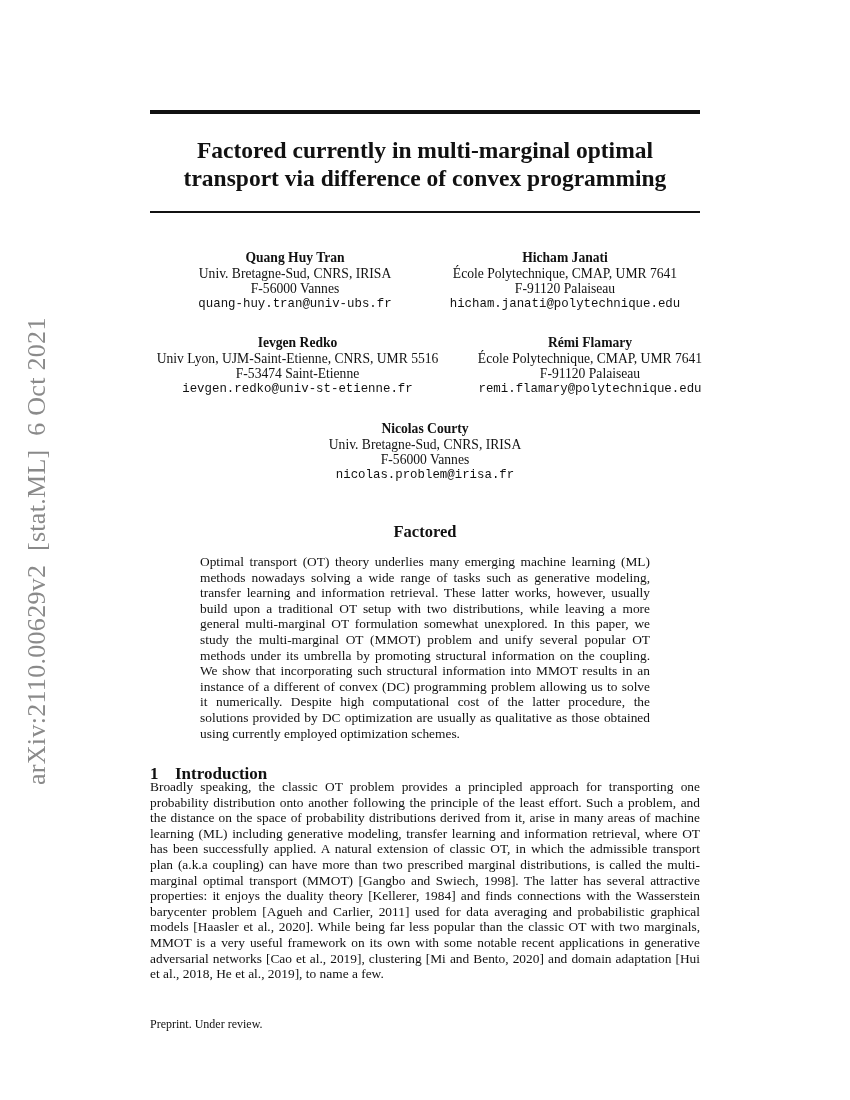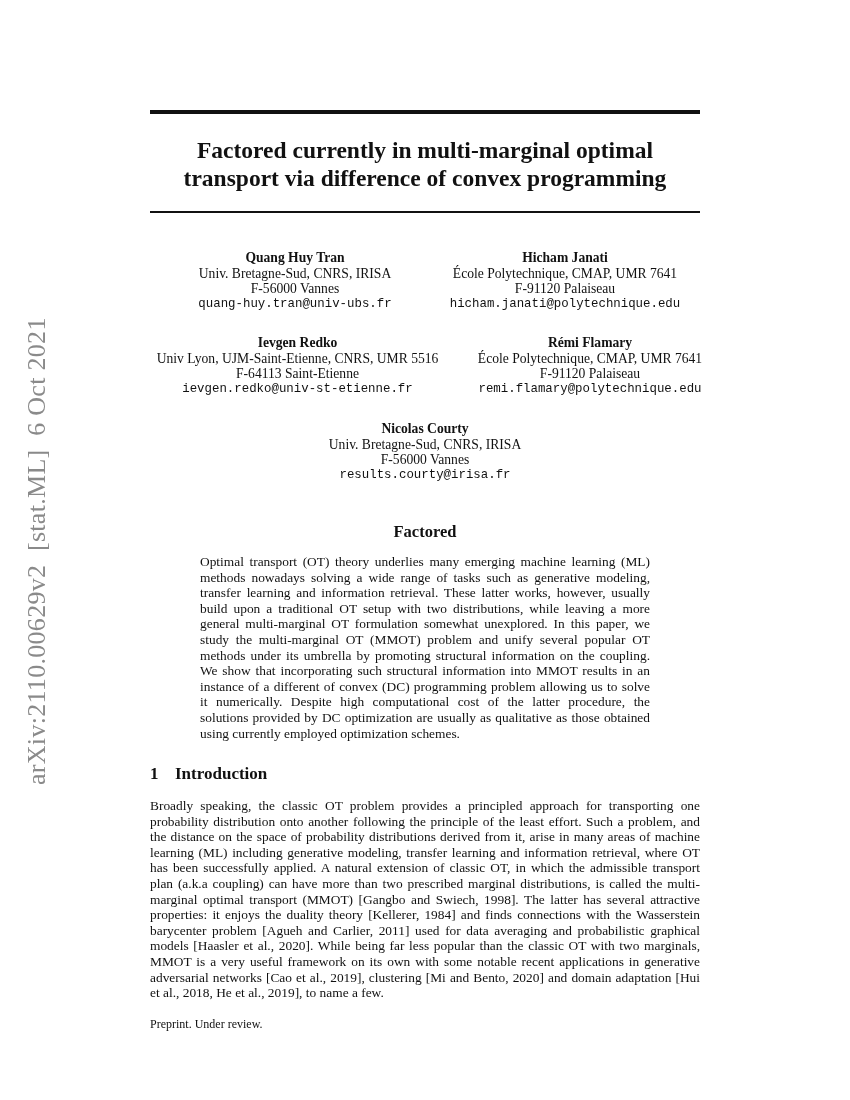--- a/index.html
+++ b/index.html
@@ -29,21 +29,21 @@
     }
     .abstract-body {
       position: absolute; left: 200px; top: 554px; width: 450px;
       font-size: 13.4px; line-height: 15.6px; text-align: justify;
     }
     .section-heading {
       position: absolute; left: 150px; top: 764px; font-weight: bold; font-size: 17px;
     }
     .section-heading .num { display: inline-block; width: 25px; }
     .intro-body {
-      position: absolute; left: 150px; top: 798px; width: 550px;
+      position: absolute; left: 150px; top: 779px; width: 550px;
       font-size: 13.4px; line-height: 15.6px; text-align: justify;
     }
     .footer {
       position: absolute; left: 150px; top: 1017px; font-size: 12px;
     }
     .arxiv-stamp {
       position: absolute; left: 22px; top: 785px;
       transform-origin: 0 0; transform: rotate(-90deg);
       font-size: 26px; color: #8a8a8a; white-space: pre; letter-spacing: 0.3px;
     }
@@ -68,34 +68,34 @@
 </div>
 <div class="author a2">
   <div class="name">Hicham Janati</div>
   <div>École Polytechnique, CMAP, UMR 7641</div>
   <div>F-91120 Palaiseau</div>
   <div class="email">hicham.janati@polytechnique.edu</div>
 </div>
 <div class="author a3">
   <div class="name">Ievgen Redko</div>
   <div>Univ Lyon, UJM-Saint-Etienne, CNRS, UMR 5516</div>
-  <div>F-64113 Saint-Etienne</div>
+  <div>F-53474 Saint-Etienne</div>
   <div class="email">ievgen.redko@univ-st-etienne.fr</div>
 </div>
 <div class="author a4">
   <div class="name">Rémi Flamary</div>
   <div>École Polytechnique, CMAP, UMR 7641</div>
   <div>F-91120 Palaiseau</div>
   <div class="email">remi.flamary@polytechnique.edu</div>
 </div>
 <div class="author a5">
   <div class="name">Nicolas Courty</div>
   <div>Univ. Bretagne-Sud, CNRS, IRISA</div>
   <div>F-56000 Vannes</div>
-  <div class="email">results.courty@irisa.fr</div>
+  <div class="email">nicolas.problem@irisa.fr</div>
 </div>
 
 <div class="abstract-title">Factored</div>
 <div class="abstract-body">Optimal transport (OT) theory underlies many emerging machine learning (ML) methods nowadays solving a wide range of tasks such as generative modeling, transfer learning and information retrieval. These latter works, however, usually build upon a traditional OT setup with two distributions, while leaving a more general multi-marginal OT formulation somewhat unexplored. In this paper, we study the multi-marginal OT (MMOT) problem and unify several popular OT methods under its umbrella by promoting structural information on the coupling. We show that incorporating such structural information into MMOT results in an instance of a different of convex (DC) programming problem allowing us to solve it numerically. Despite high computational cost of the latter procedure, the solutions provided by DC optimization are usually as qualitative as those obtained using currently employed optimization schemes.</div>
 
 <div class="section-heading">
   <span class="num">1</span><span>Introduction</span>
 </div>
 <div class="intro-body">Broadly speaking, the classic OT problem provides a principled approach for transporting one probability distribution onto another following the principle of the least effort. Such a problem, and the distance on the space of probability distributions derived from it, arise in many areas of machine learning (ML) including generative modeling, transfer learning and information retrieval, where OT has been successfully applied. A natural extension of classic OT, in which the admissible transport plan (a.k.a coupling) can have more than two prescribed marginal distributions, is called the multi-marginal optimal transport (MMOT) [Gangbo and Swiech, 1998]. The latter has several attractive properties: it enjoys the duality theory [Kellerer, 1984] and finds connections with the Wasserstein barycenter problem [Agueh and Carlier, 2011] used for data averaging and probabilistic graphical models [Haasler et al., 2020]. While being far less popular than the classic OT with two marginals, MMOT is a very useful framework on its own with some notable recent applications in generative adversarial networks [Cao et al., 2019], clustering [Mi and Bento, 2020] and domain adaptation [Hui et al., 2018, He et al., 2019], to name a few.</div>
 

